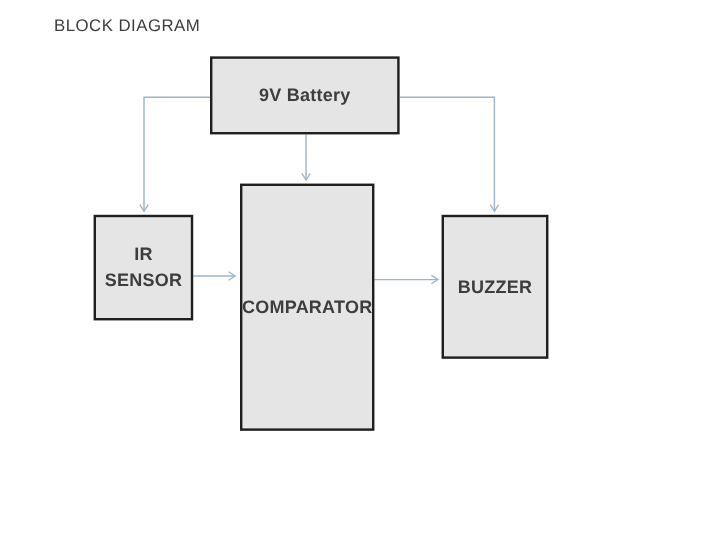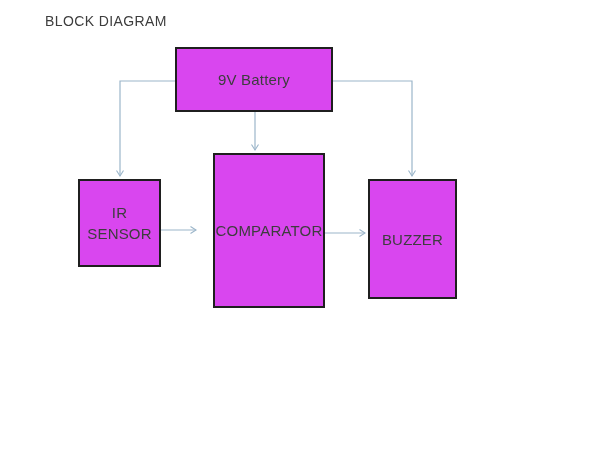--- a/index.html
+++ b/index.html
@@ -33,34 +33,35 @@
     stroke-width: 1.2;
   }
   .arrowhead-path {
     fill: none;
     stroke: var(--color-connector, #9cb6ca);
     stroke-width: 1.1;
   }
   .block {
     position: absolute;
     border: 2.5px solid var(--color-box-border, #1f1f1f);
-    background: #d946ef;
+    background: #e5e5e5;
     display: flex;
     align-items: center;
     justify-content: center;
     text-align: center;
     color: var(--color-text, #3d3d3d);
     font-size: 15px;
     letter-spacing: 0.2px;
     line-height: 1.4;
     white-space: pre-line;
+    font-weight: bold;
   }
   .block-battery    { left: 175px; top: 47px;  width: 158px; height: 65px;  }
   .block-ir-sensor  { left: 78px;  top: 179px; width: 83px;  height: 88px; }
-  .block-comparator { left: 213px; top: 153px; width: 112px; height: 155px; }
+  .block-comparator { left: 200px; top: 153px; width: 112px; height: 206px; }
   .block-buzzer     { left: 368px; top: 179px; width: 89px;  height: 120px; }
 </style>
 </head>
 <body>
 
 <div class="canvas">
 
   <div class="title">BLOCK DIAGRAM</div>
 
   <svg class="connectors" viewBox="0 0 600 450" xmlns="http://www.w3.org/2000/svg">

